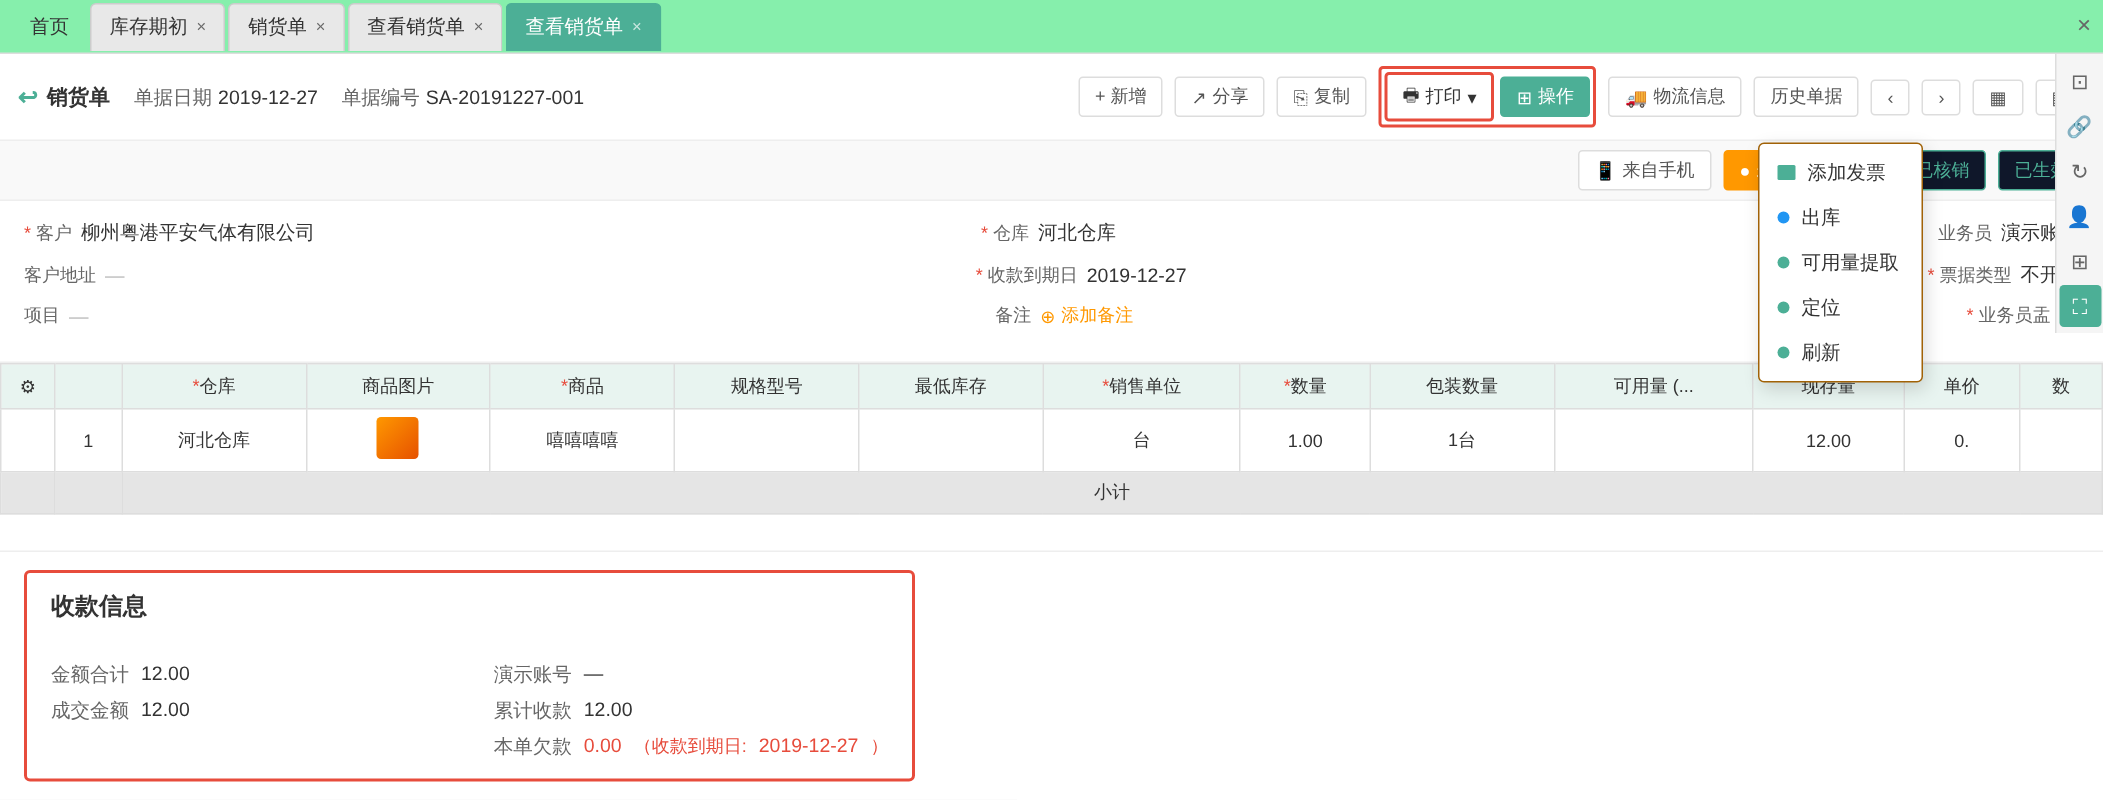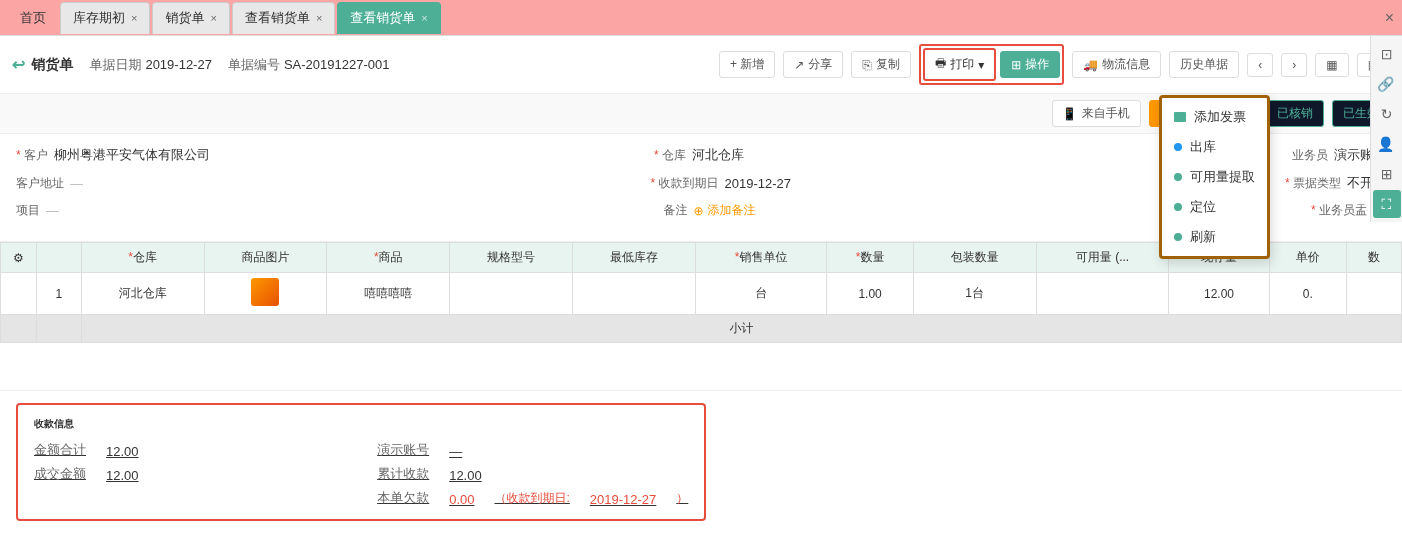--- a/index.html
+++ b/index.html
@@ -1,20 +1,20 @@
 <!DOCTYPE html>
 <html><head>
   <meta charset="utf-8">
   <style>
     * { box-sizing: border-box; margin: 0; padding: 0; }
     body { font-family: 'Microsoft YaHei', Arial, sans-serif; font-size: 13px; background: #f5f5f5; color: #333; overflow: hidden; }
 
     
     .tab-bar {
-      display: flex; align-items: center; background: #fca5a5; border-bottom: 1px solid #ddd;
+      display: flex; align-items: center; background: #86efac; border-bottom: 1px solid #ddd;
       padding: 0 8px; height: 36px; gap: 2px;
     }
     .tab {
       display: flex; align-items: center; padding: 6px 12px; border-radius: 4px 4px 0 0;
       cursor: pointer; font-size: 13px; gap: 6px; height: 32px;
       background: #e8e8e8; border: 1px solid #ccc; border-bottom: none;
     }
     .tab.active { background: #4caf96; color: #fff; border-color: #4caf96; }
     .tab .close { font-size: 11px; cursor: pointer; opacity: 0.7; }
     .tab-home { background: transparent; border: none; }
@@ -84,44 +84,44 @@
     tr.data-row td { background: #fff; }
     tr.subtotal td { background: #e5e5e5; }
     .gear-col { width: 36px; }
 
     
     .bottom-panel { display: flex; padding: 12px 16px; gap: 16px; border-top: 1px solid #eee; }
     .payment-info {
       border: 2px solid #e74c3c; border-radius: 4px; padding: 12px 16px;
       min-width: 520px; background: #fff;
     }
-    .payment-title { font-weight: bold; font-size: 10px; margin-bottom: 10px; }
+    .payment-title { font-weight: bold; font-size: 16px; margin-bottom: 26px; }
     .payment-grid { display: grid; grid-template-columns: 1fr 1fr; gap: 6px 32px; }
-    .payment-row { display: flex; align-items: flex-end; gap: 20px; font-size: 13px; text-decoration: underline; }
+    .payment-row { display: flex; align-items: flex-start; gap: 8px; font-size: 13px; }
     .payment-row label { color: #666; white-space: nowrap; }
     .payment-row .val { color: #333; }
     .payment-row .red { color: #e74c3c; }
     .payment-row .link { color: #e74c3c; font-size: 12px; }
 
     
     .right-sidebar {
       position: fixed; right: 0; top: 36px; width: 32px;
       display: flex; flex-direction: column; align-items: center;
       background: #f5f5f5; border-left: 1px solid #ddd; gap: 2px; padding: 4px 0;
     }
     .sidebar-icon {
       width: 28px; height: 28px; display: flex; align-items: center; justify-content: center;
       cursor: pointer; border-radius: 3px; font-size: 14px; color: #666;
     }
     .sidebar-icon.active { background: #4caf96; color: #fff; }
 
     
     .dropdown-menu {
-      position: absolute; right: 132px; top: 95px; background: #fff;
-      border: 3px solid #a16207; border-radius: 4px; box-shadow: 2px 4px 12px rgba(0,0,0,0.15);
+      position: absolute; right: 120px; top: 95px; background: #fff;
+      border: 1px solid #a16207; border-radius: 4px; box-shadow: 2px 4px 12px rgba(0,0,0,0.15);
       z-index: 100; min-width: 110px; padding: 4px 0;
     }
     .dropdown-menu-item {
       display: flex; align-items: center; gap: 8px; padding: 6px 12px;
       cursor: pointer; font-size: 13px; color: #333;
     }
     .menu-dot-green { width: 8px; height: 8px; border-radius: 50%; background: #4caf96; flex-shrink: 0; }
     .menu-dot-blue { width: 8px; height: 8px; border-radius: 50%; background: #2196f3; flex-shrink: 0; }
     .menu-icon-sq { width: 12px; height: 10px; background: #4caf96; border-radius: 1px; flex-shrink: 0; }
 

